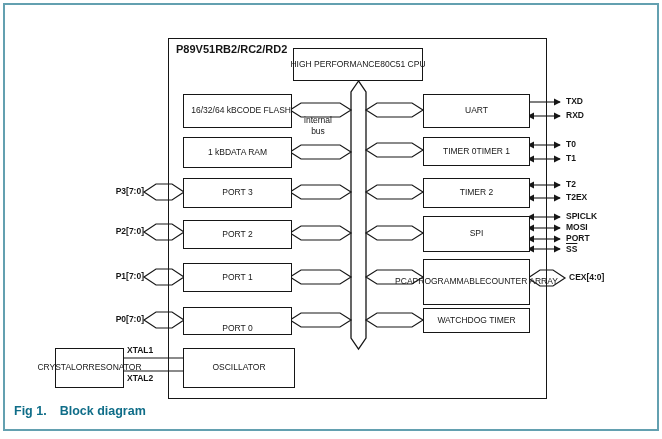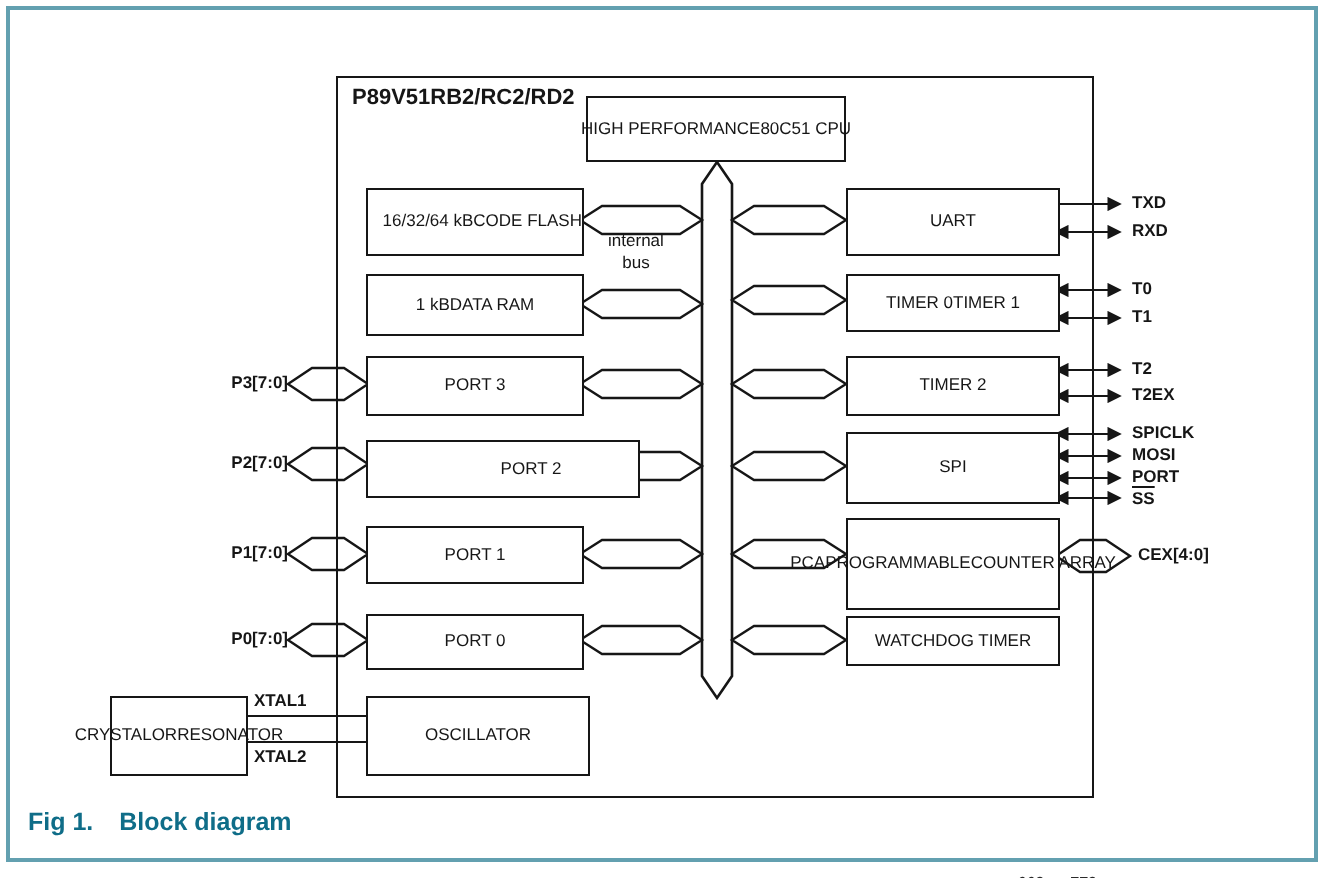--- a/index.html
+++ b/index.html
@@ -122,27 +122,27 @@
       <span>16/32/64 kB</span>
       <span>CODE FLASH</span>
     </div>
     <div class="box" style="left:183px;top:121px;width:107px;height:29px;">
       <span>1 kB</span>
       <span>DATA RAM</span>
     </div>
     <div class="box" style="left:183px;top:162px;width:107px;height:28px;">
       <span>PORT 3</span>
     </div>
-    <div class="box" style="left:183px;top:204px;width:107px;height:27px;padding-left:28px;">
+    <div class="box" style="left:183px;top:204px;width:107px;height:27px;">
       <span>PORT 2</span>
     </div>
     <div class="box" style="left:183px;top:247px;width:107px;height:27px;">
       <span>PORT 1</span>
     </div>
-    <div class="box" style="left:183px;top:291px;width:107px;height:26px;">
+    <div class="box" style="left:183px;top:291px;width:107px;height:26px;align-items:flex-end;">
       <span>PORT 0</span>
     </div>
     <div class="box" style="left:183px;top:332px;width:110px;height:38px;">
       <span>OSCILLATOR</span>
     </div>
     <div class="box" style="left:55px;top:332px;width:67px;height:38px;">
       <span>CRYSTAL</span>
       <span>OR</span>
       <span>RESONATOR</span>
     </div>

